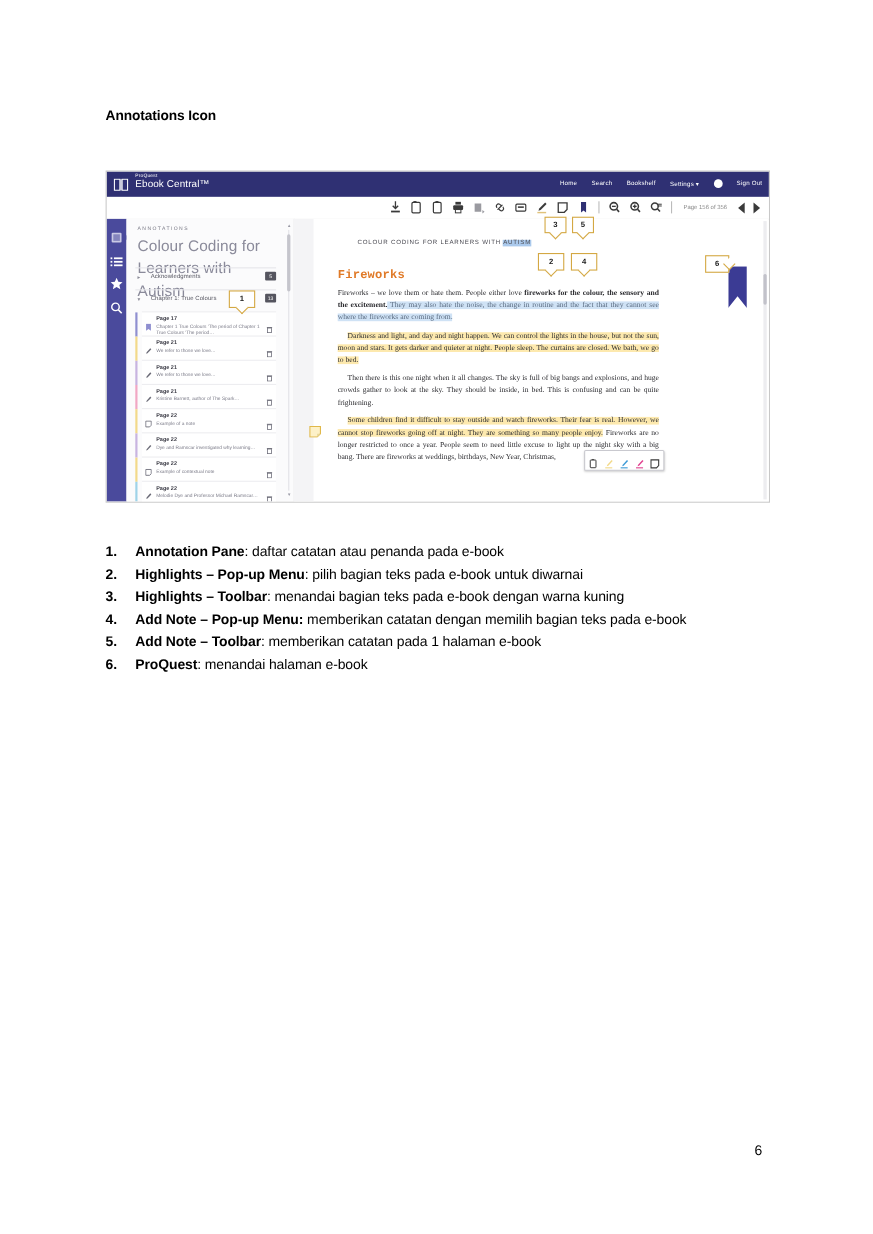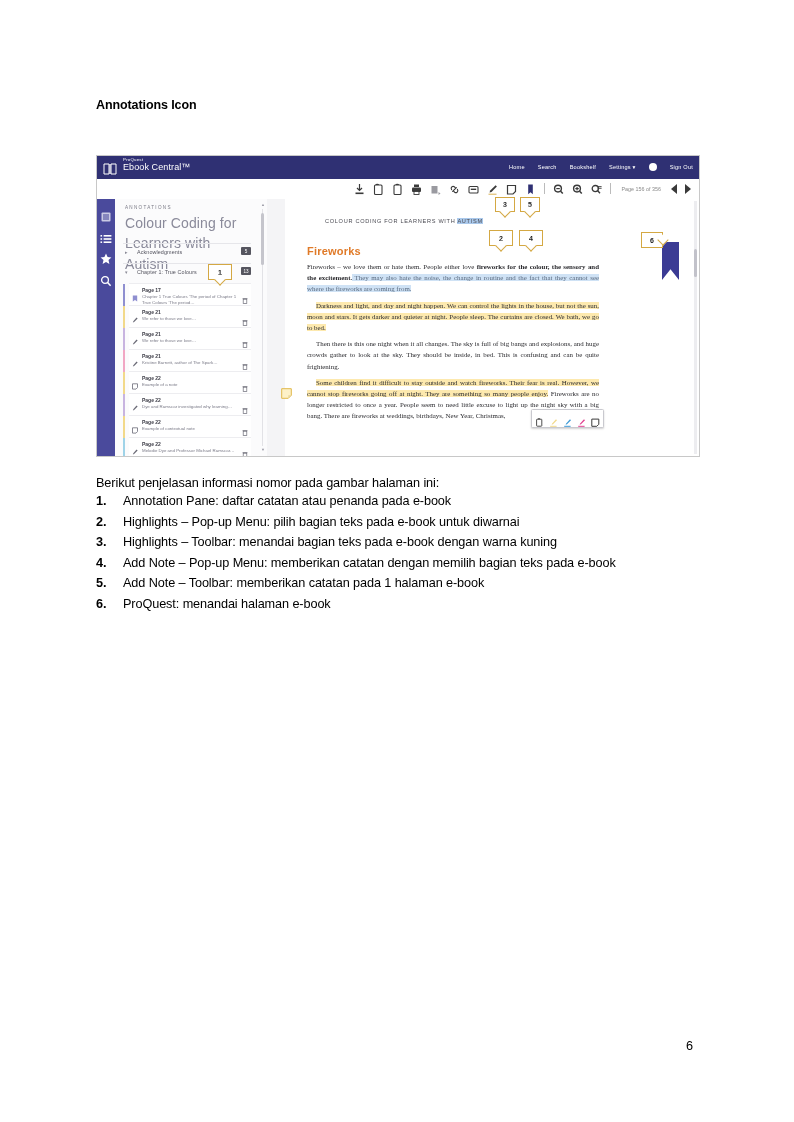--- a/index.html
+++ b/index.html
@@ -27,21 +27,21 @@
   .doc-lead {
     position:absolute; left:96px; top:476px;
     font-size:12.7px; letter-spacing:-0.1px;
   }
   .numlist {
     position:absolute; left:96px; top:494px; width:620px;
     font-size:12.7px; letter-spacing:-0.1px;
   }
   .numlist .li { position:relative; padding-left:27px; height:20.5px; white-space:nowrap; }
   .numlist .num { position:absolute; left:0; top:0; font-weight:bold; }
-  .numlist .lbl { font-weight:normal; }
+  .numlist .lbl { font-weight:bold; }
 
   .page-num {
     position:absolute; left:686px; top:1039px;
     font-size:12.7px;
   }
 
   
   .shot {
     position:absolute; left:96px; top:155px;
     width:602px; height:300px;
@@ -154,21 +154,21 @@
 
   .running-head {
     position:absolute; left:58px; top:19px;
     font-size:5.6px; letter-spacing:0.7px; color:#4a4a52; white-space:nowrap;
   }
   .running-head .hl { background:#aac9ec; }
 
   .bk-title {
     position:absolute; left:40px; top:46px;
     font-size:11px; font-weight:bold; color:#e07a28;
-    font-family:Liberation Sans, sans-serif; letter-spacing:0.2px;
+    font-family:Liberation Mono, monospace; letter-spacing:0.2px;
   }
   .bk-body {
     position:absolute; left:40px; top:62px; width:292px;
     font-family:"Liberation Serif", serif;
     font-size:6.9px; line-height:1.62; color:#2a2a2e;
     text-align:justify;
   }
   .bk-body p { margin:0 0 5px 0; }
   .bk-body p.ind { text-indent:9px; }
   .hl-blue { background:#cfe2f5; color:#5a6b80; }
@@ -614,21 +614,20 @@
       <span class="tail"></span>
     </div>
 
     <div class="callout" style="left:544px; top:76px; width:20px; height:14px;">
       <span>6</span>
       <span class="tail" style="right:-4.5px;top:50%;margin-top:-4px;left:auto;border-right:none;border-bottom:1px solid #d4a843;border-right:1px solid #d4a843;"></span>
     </div>
 
   </div>
 
-  <div class="doc-lead">Berikut penjelasan informasi nomor pada gambar halaman ini:</div>
 
   <div class="numlist">
     <div class="li">
       <span class="num">1.</span><span class="lbl">Annotation Pane</span><span>: daftar catatan atau penanda pada e-book</span>
     </div>
     <div class="li">
       <span class="num">2.</span><span class="lbl">Highlights – Pop-up Menu</span><span>: pilih bagian teks pada e-book untuk diwarnai</span>
     </div>
     <div class="li">
       <span class="num">3.</span><span class="lbl">Highlights – Toolbar</span><span>: menandai bagian teks pada e-book dengan warna kuning</span>

